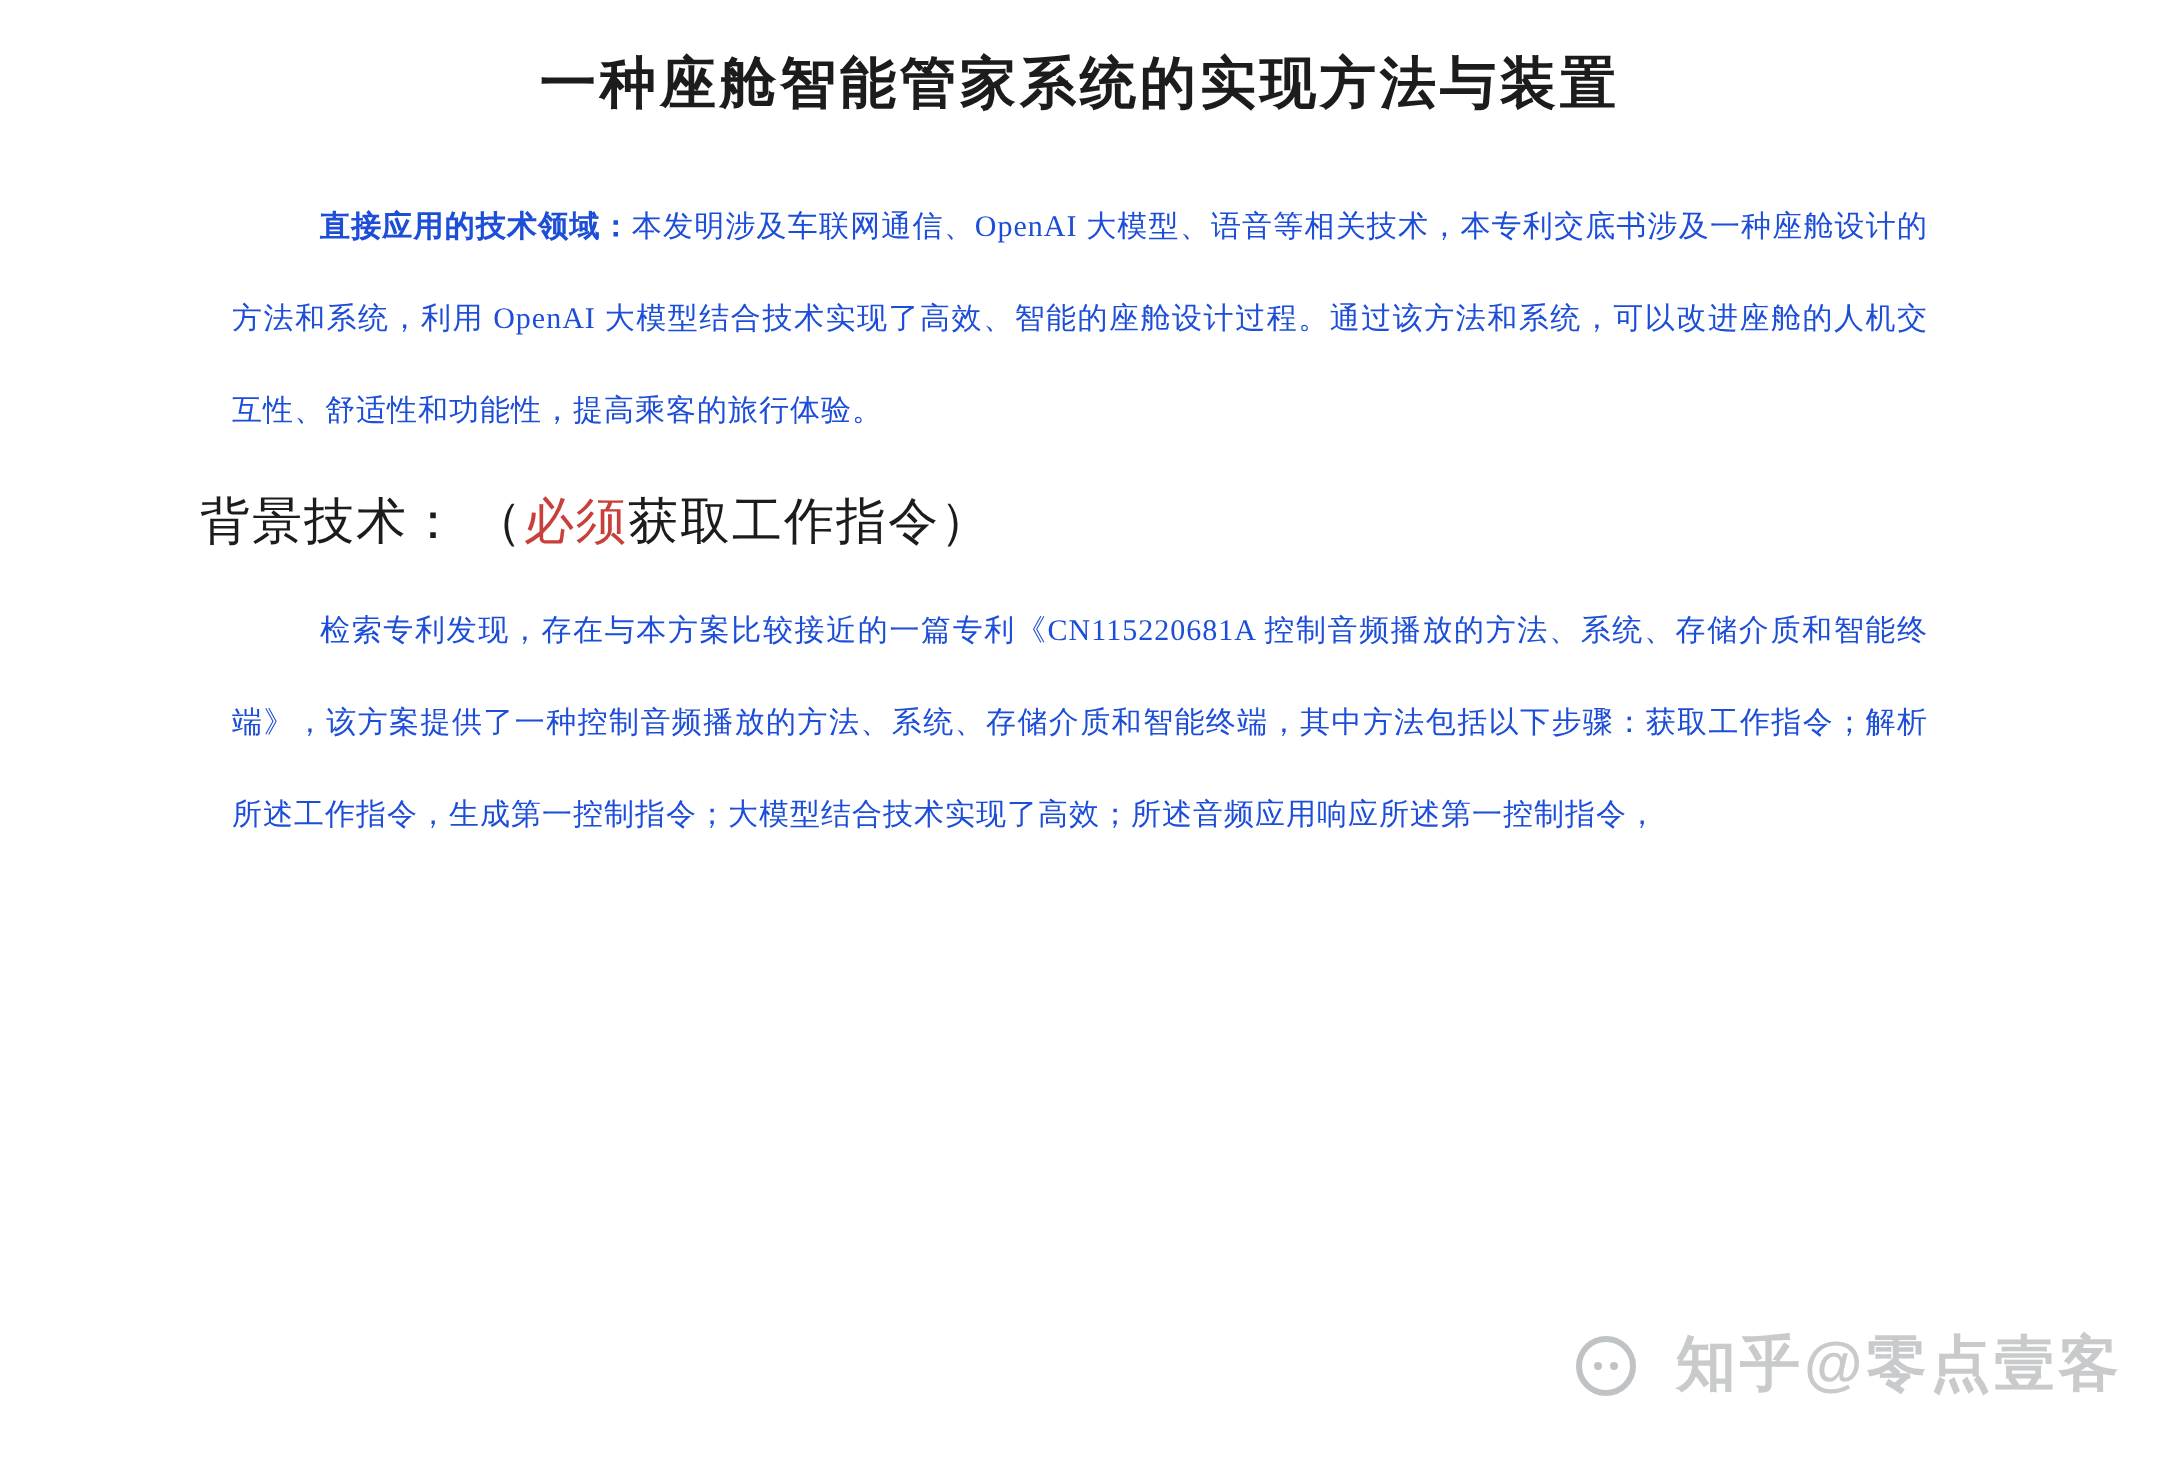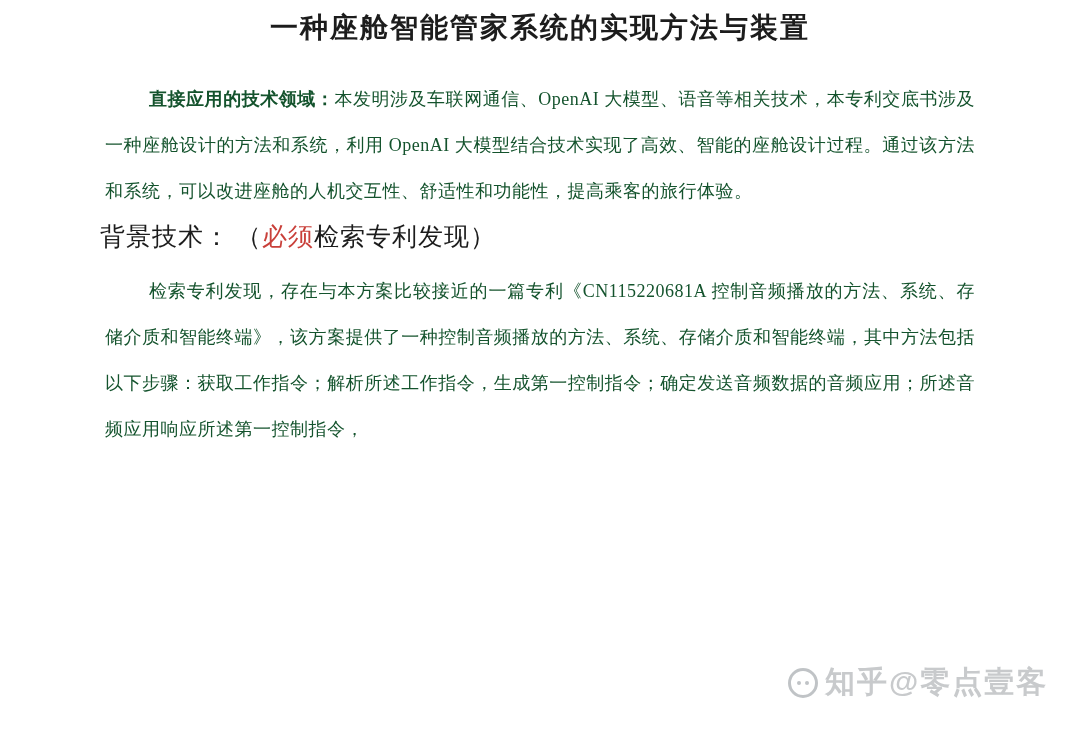--- a/index.html
+++ b/index.html
@@ -16,37 +16,37 @@
     color: #212121;
   }
   .doc {
     position: absolute;
     left: 100px;
     top: 0;
     width: 880px;
   }
   .doc-title {
     margin: 0;
-    padding-top: 10px;
+    padding-top: 25px;
     text-align: center;
     font-size: 28px;
     font-weight: 700;
     line-height: 36px;
     letter-spacing: 2px;
     color: #1c1c1c;
   }
   .para {
-    margin: 5px;
-    font-size: 18px;
+    margin: 16px;
+    font-size: 15px;
     line-height: 46px;
     text-align: justify;
     text-align-last: left;
     text-indent: 44px;
     letter-spacing: 0.5px;
-    color: #14532d;
+    color: #1d4ed8;
   }
   .para-1 { margin-top: 30px; }
   .para-2 { margin-top: 30px; }
   .para-3 { margin-top: 14px; }
   .lead-bold { font-weight: 700; }
   .section-heading {
     margin: 6px 0 0 0;
     font-size: 25px;
     line-height: 34px;
     font-weight: 400;
@@ -58,21 +58,21 @@
     margin-right: 6px;
   }
   .highlight-red { color: #c9403a; }
   
   .watermark {
     position: absolute;
     left: 788px;
     top: 662px;
     display: flex;
     align-items: center;
-    gap: 7px;
+    gap: 20px;
     opacity: 0.62;
     pointer-events: none;
   }
   .wm-icon {
     width: 30px;
     height: 30px;
     border: 3px solid #9aa0a4;
     border-radius: 50%;
     box-sizing: border-box;
     position: relative;
@@ -109,24 +109,24 @@
 
 <div class="doc">
 
   <h1 class="doc-title">一种座舱智能管家系统的实现方法与装置</h1>
 
   <p class="para para-1">
     <span class="lead-bold">直接应用的技术领域：</span><span>本发明涉及车联网通信、OpenAI 大模型、语音等相关技术，本专利交底书涉及一种座舱设计的方法和系统，利用 OpenAI 大模型结合技术实现了高效、智能的座舱设计过程。通过该方法和系统，可以改进座舱的人机交互性、舒适性和功能性，提高乘客的旅行体验。</span>
   </p>
 
   <h2 class="section-heading">
-    <span class="heading-label">背景技术：</span><span>（</span><span class="highlight-red">必须</span><span>检索专利发现）</span>
+    <span class="heading-label">背景技术：</span><span>（</span><span class="highlight-red">必须</span><span>获取工作指令）</span>
   </h2>
 
 
-  <p class="para para-3">检索专利发现，存在与本方案比较接近的一篇专利《CN115220681A 控制音频播放的方法、系统、存储介质和智能终端》，该方案提供了一种控制音频播放的方法、系统、存储介质和智能终端，其中方法包括以下步骤：获取工作指令；解析所述工作指令，生成第一控制指令；确定发送音频数据的音频应用；所述音频应用响应所述第一控制指令，</p>
+  <p class="para para-3">检索专利发现，存在与本方案比较接近的一篇专利《CN115220681A 控制音频播放的方法、系统、存储介质和智能终端》，该方案提供了一种控制音频播放的方法、系统、存储介质和智能终端，其中方法包括以下步骤：获取工作指令；解析所述工作指令，生成第一控制指令；大模型结合技术实现了高效；所述音频应用响应所述第一控制指令，</p>
 
 </div>
 
 <div class="watermark">
   <span class="wm-icon"></span>
   <span class="wm-text">知乎@零点壹客</span>
 </div>
 
 </body></html>

